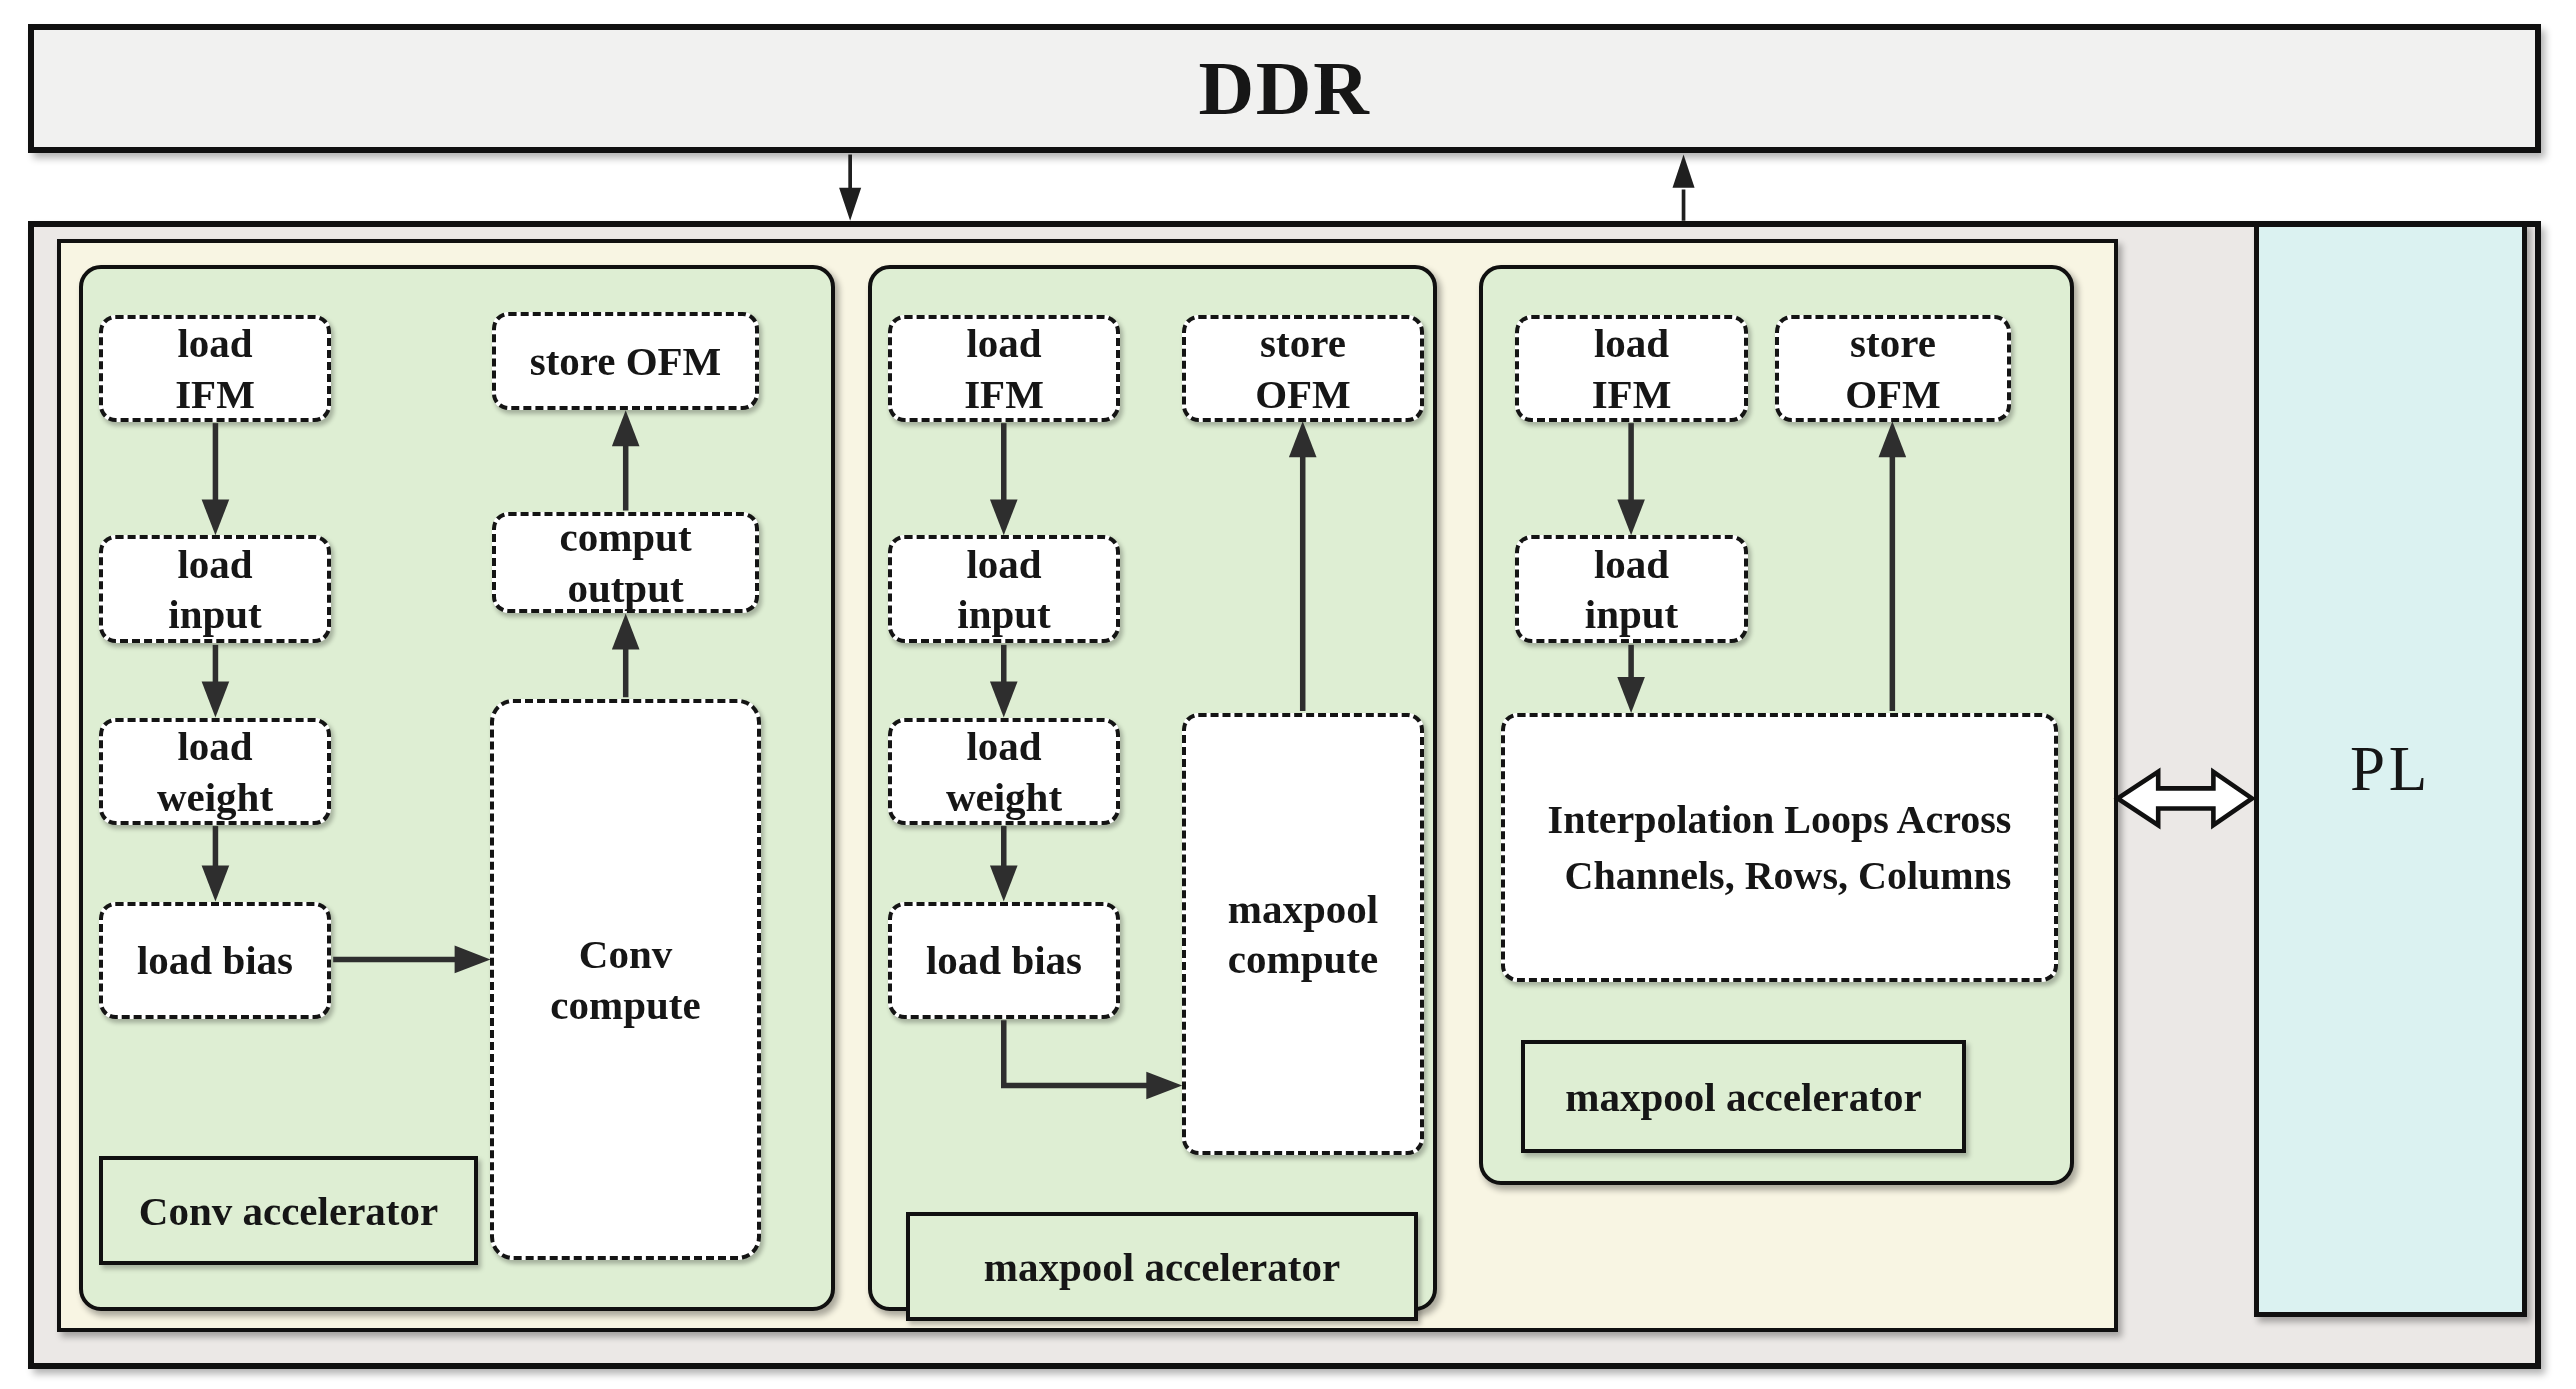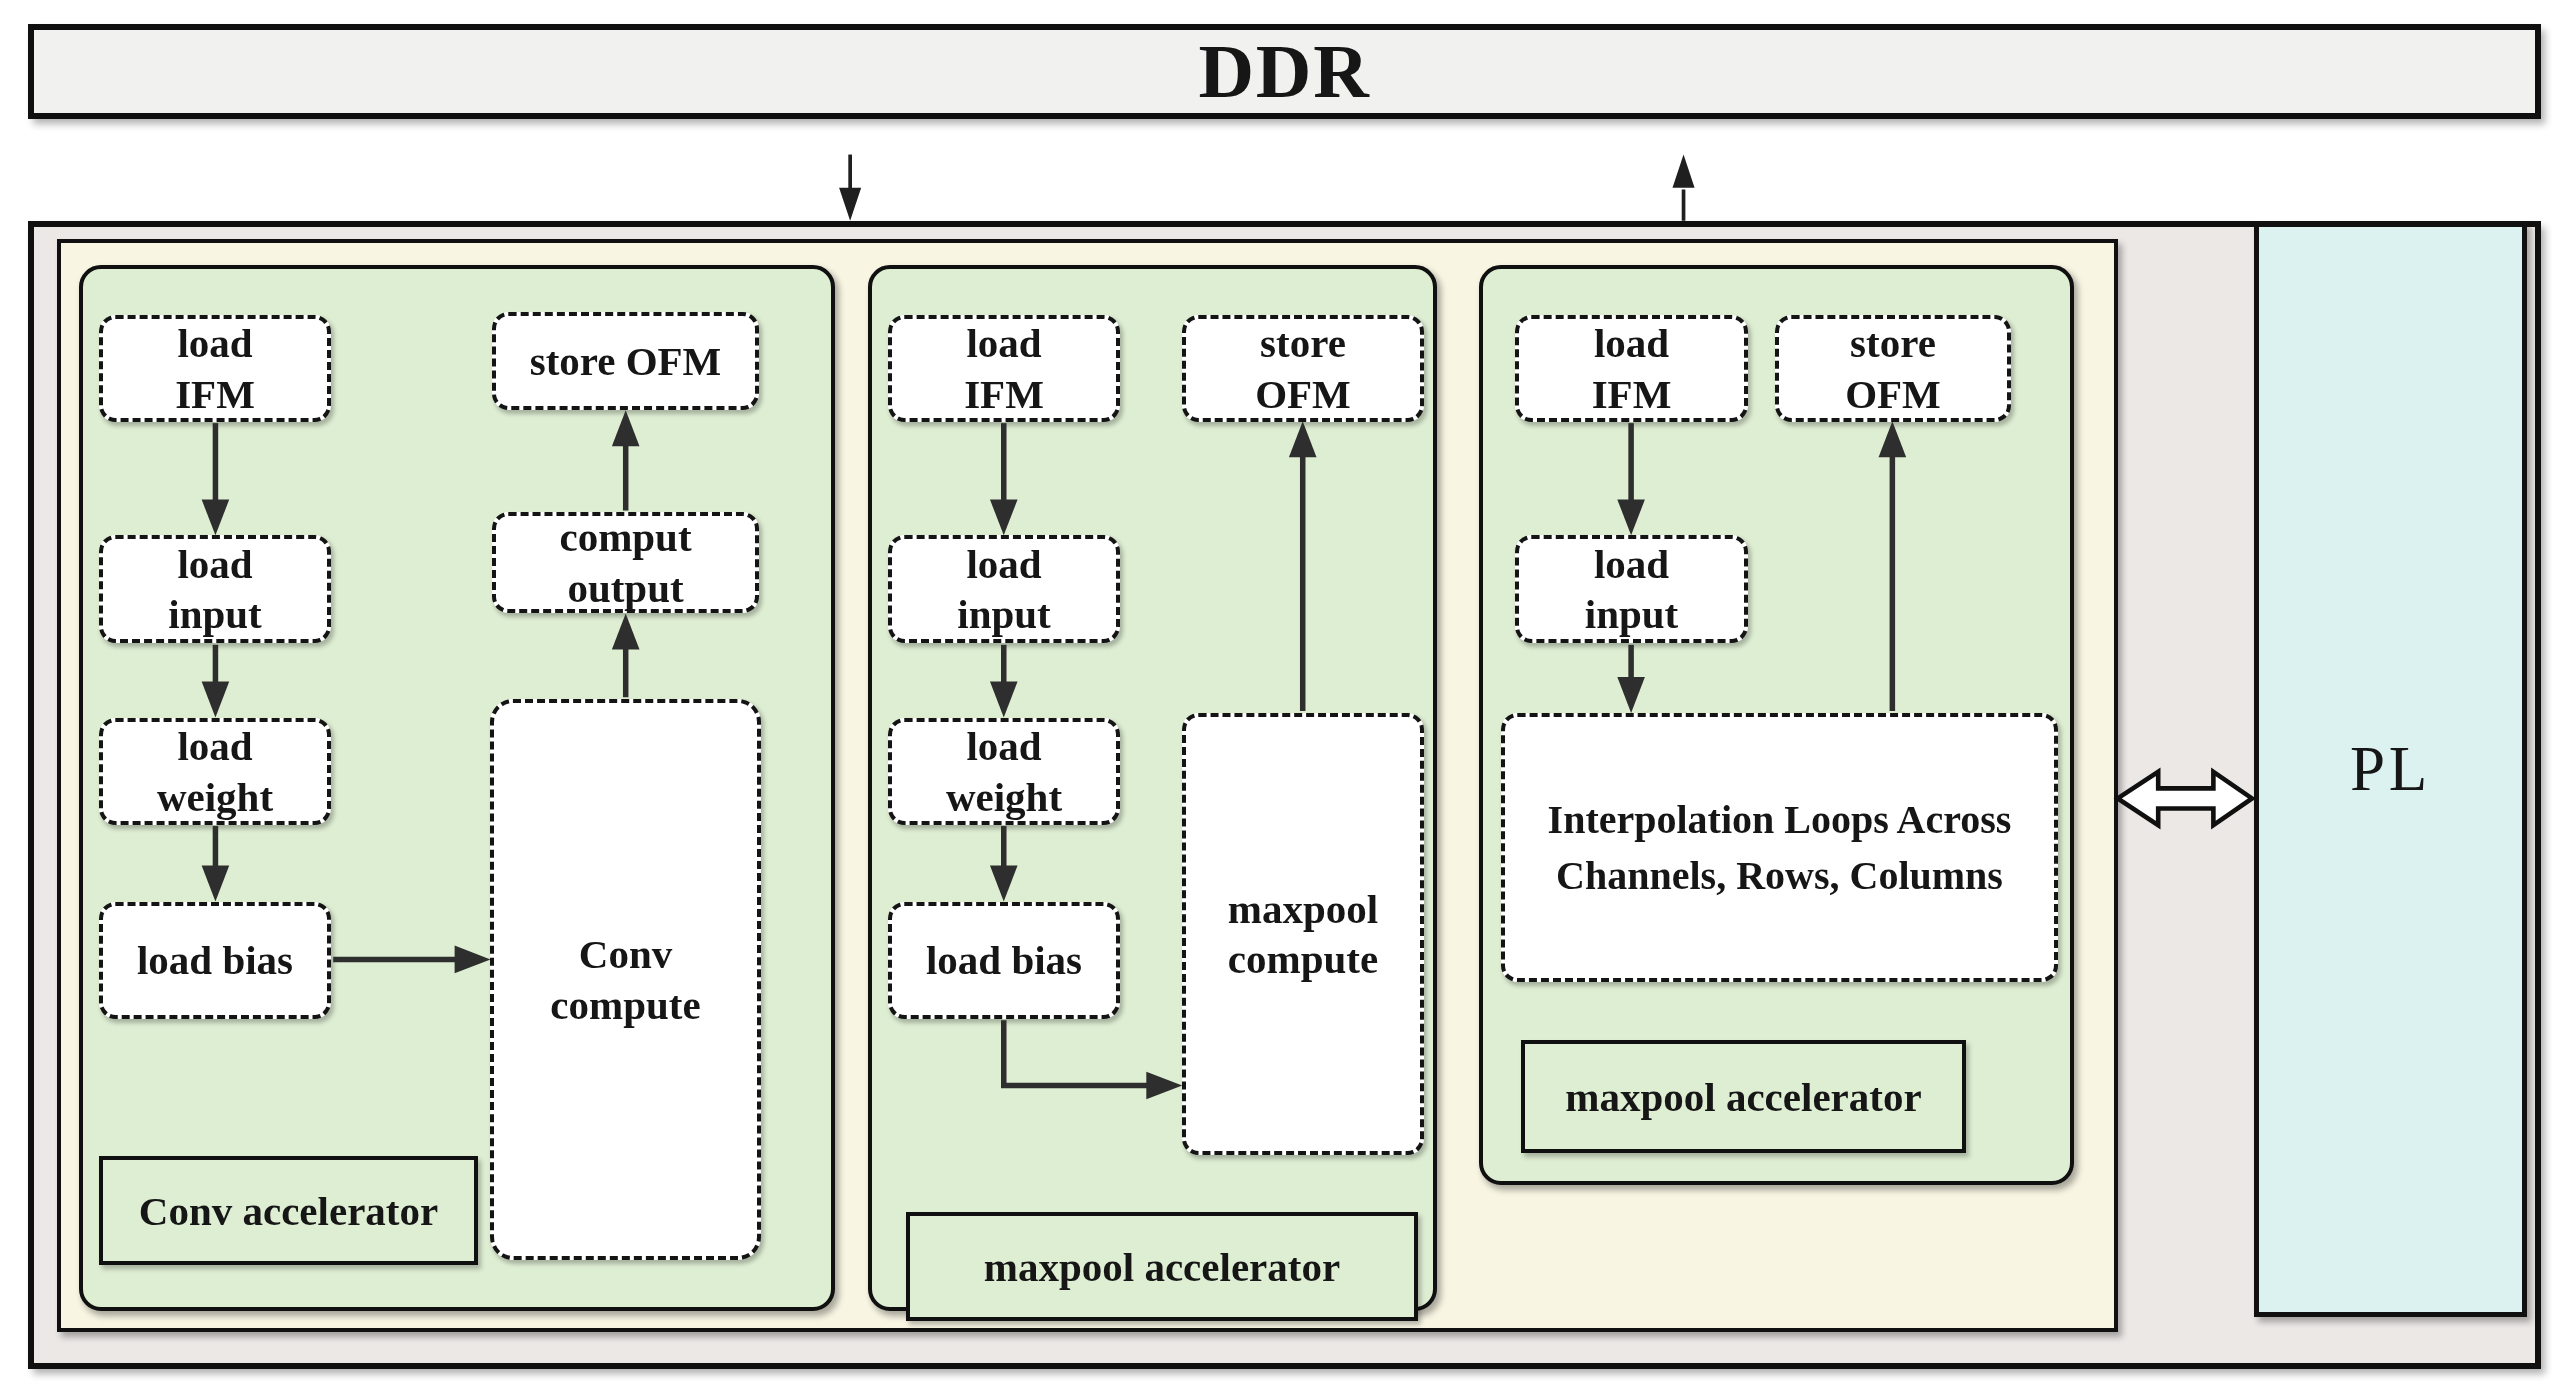--- a/index.html
+++ b/index.html
@@ -9,21 +9,21 @@
     height: 1389px;
     background: #ffffff;
     font-family: "Liberation Serif", "DejaVu Serif", serif;
     color: #161616;
     overflow: hidden;
   }
   .abs { position: absolute; box-sizing: border-box; }
   .center { display: flex; align-items: center; justify-content: center; text-align: center; }
 
   .ddr {
-    left: 28px; top: 24px; width: 2513px; height: 95px;
+    left: 28px; top: 24px; width: 2513px; height: 129px;
     background: var(--ddr_fill, #f1f1f0);
     border: 6.4px solid #101010;
     font-weight: bold; font-size: 77px; letter-spacing: 1.8px;
     box-shadow: 4.6px 5.5px 7.4px rgba(0,0,0,0.30);
   }
   .outer {
     left: 28px; top: 221px; width: 2513px; height: 1148px;
     background: var(--gray, #ebe8e6);
     border: 6.4px solid #101010;
     box-shadow: 4.6px 6.4px 7.4px rgba(0,0,0,0.30);
@@ -90,21 +90,21 @@
   .m-weight { left: 888px;  top: 718px; width: 232px; height: 107px; }
   .m-bias   { left: 888px;  top: 902px; width: 232px; height: 117px; }
   .m-store  { left: 1182px; top: 315px; width: 242px; height: 107px; }
   .m-comp   { left: 1182px; top: 713px; width: 242px; height: 442px; }
   .m-label  { left: 906px;  top: 1176px; width: 512px; height: 109px; margin-top: 36px; }
 
   
   .u-ifm    { left: 1515px; top: 315px; width: 233px; height: 107px; }
   .u-input  { left: 1515px; top: 535px; width: 233px; height: 108px; }
   .u-store  { left: 1775px; top: 315px; width: 236px; height: 107px; }
-  .u-interp { left: 1501px; top: 713px; width: 557px; height: 269px; font-size: 40px; line-height: 1.4; }
+  .u-interp { left: 1501px; top: 713px; width: 557px; height: 269px; font-size: 40px; line-height: 1.4; text-align: right; }
   .u-label  { left: 1521px; top: 1040px; width: 445px; height: 113px; }
 
   svg.arrows {
     position: absolute; left: 0; top: 0; width: 2576px; height: 1389px;
     pointer-events: none;
   }
   svg.arrows line, svg.arrows polyline { stroke: var(--arrow, #2e2e2e); stroke-width: 6; fill: none; }
   svg.arrows polygon { fill: var(--arrow, #2e2e2e); stroke: none; }
   svg.arrows .thin line { stroke-width: 4; stroke: #1f1f1f; }
   svg.arrows .thin polygon { fill: #1f1f1f; }

